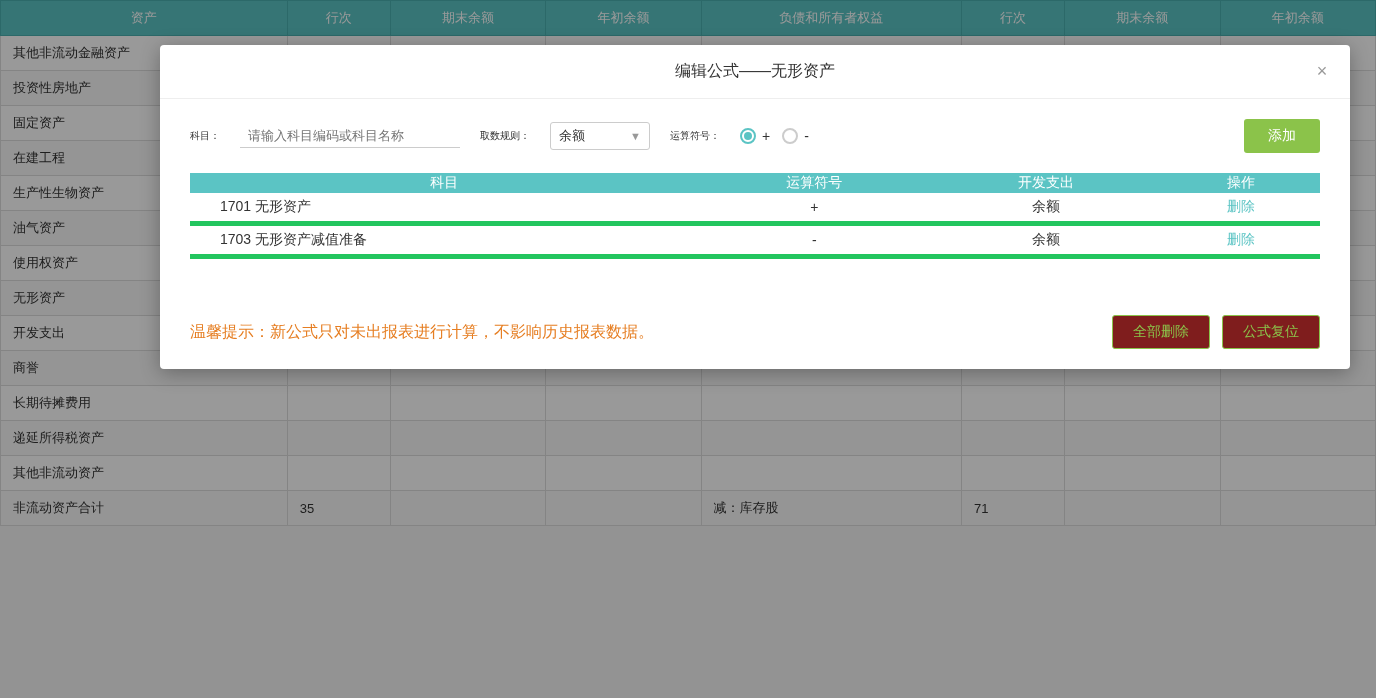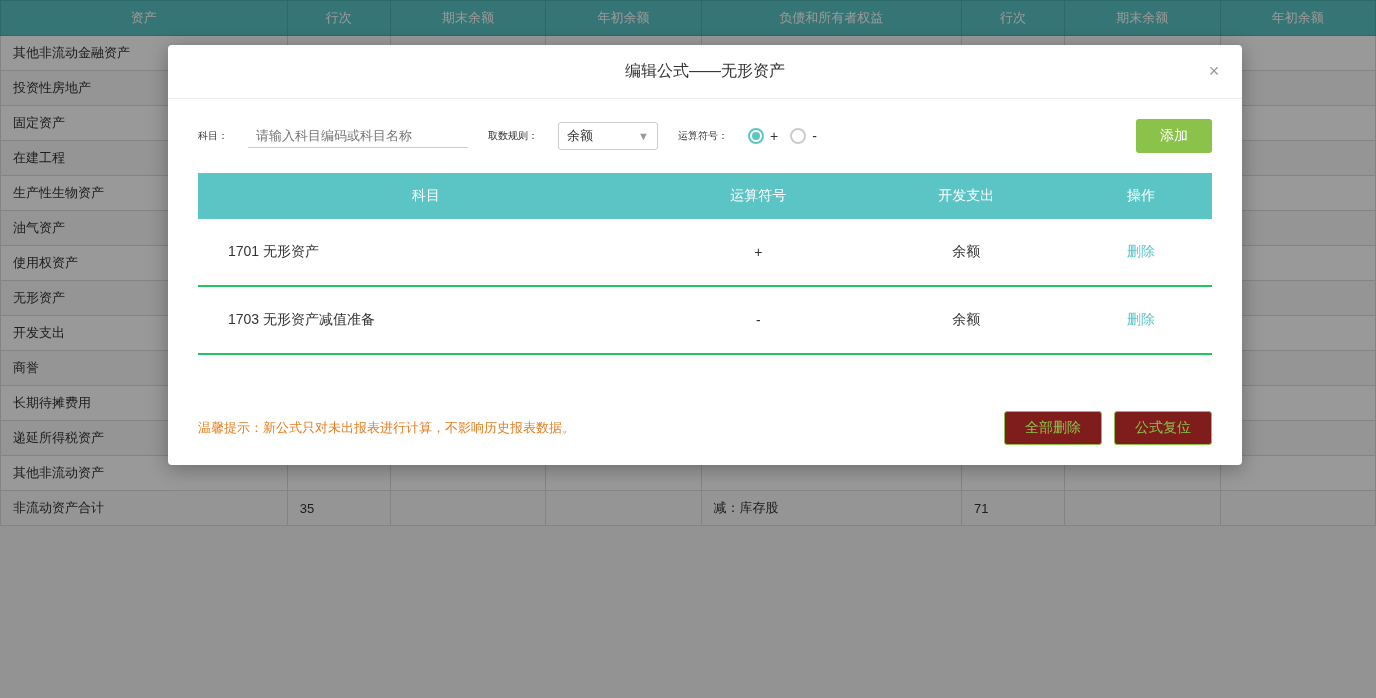--- a/index.html
+++ b/index.html
@@ -55,22 +55,22 @@
       width: 1376px;
       height: 698px;
       background: rgba(0,0,0,0.4);
       z-index: 10;
     }
 
     
     .modal {
       position: absolute;
       top: 45px;
-      left: 168px;
-      width: 1074px;
+      left: 160px;
+      width: 1190px;
       background: #fff;
       border-radius: 4px;
       box-shadow: 0 4px 20px rgba(0,0,0,0.3);
       z-index: 20;
     }
 
     .modal-header {
       display: flex;
       align-items: center;
       justify-content: center;
@@ -206,29 +206,29 @@
     
     .data-table {
       width: 100%;
       border-collapse: collapse;
       margin-bottom: 20px;
     }
 
     .data-table thead th {
       background: #5bc4c4;
       color: #fff;
-      padding: 14px 16px;
+      padding: 1px 16px;
       text-align: center;
       font-weight: normal;
       font-size: 14px;
     }
 
     .data-table tbody td {
-      padding: 24px 16px;
-      border-bottom: 2px solid #22c55e;
+      padding: 5px 16px;
+      border-bottom: 5px solid #22c55e;
       text-align: center;
       color: #333;
       font-size: 14px;
     }
 
     .data-table tbody td:first-child {
       text-align: left;
       padding-left: 30px;
     }
 
@@ -242,21 +242,21 @@
 
     
     .modal-footer {
       padding: 16px 30px 20px;
       display: flex;
       align-items: center;
       justify-content: space-between;
     }
 
     .footer-tip {
-      font-size: 13px;
+      font-size: 16px;
       color: #e67e22;
     }
 
     .footer-buttons {
       display: flex;
       gap: 12px;
     }
 
     .btn-outline {
       background: #7f1d1d;

